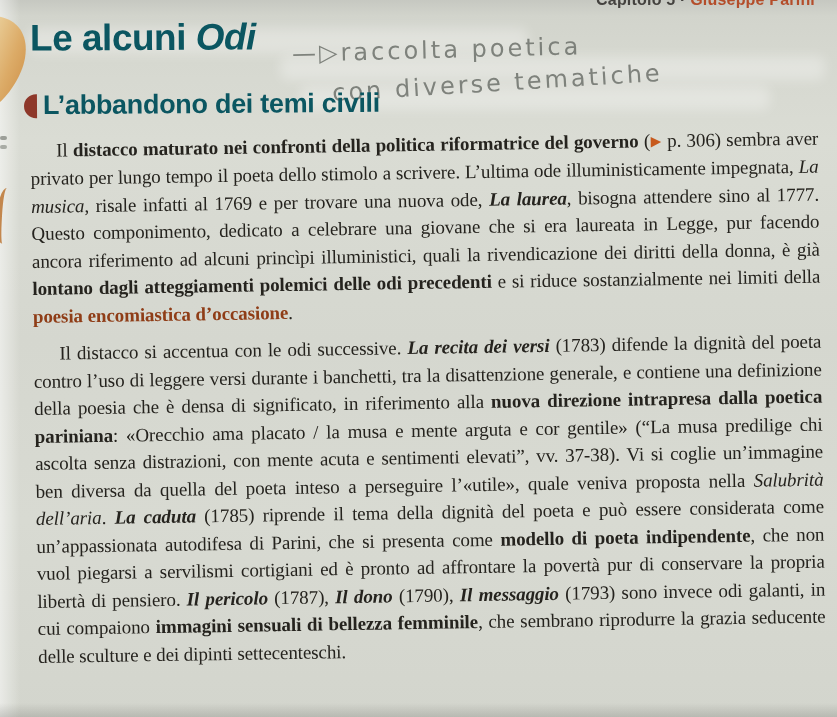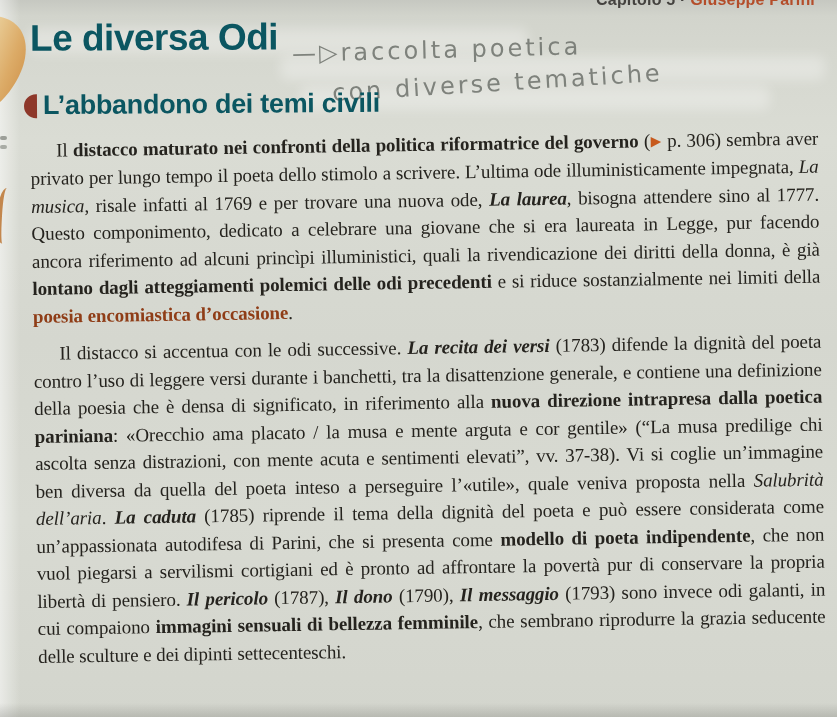--- a/index.html
+++ b/index.html
@@ -46,21 +46,21 @@
   }
 
   .doc-title{
     position:absolute;left:30px;top:17px;
     font-family:"Liberation Sans", sans-serif;
     font-weight:bold;font-size:37px;letter-spacing:-0.5px;
     color:var(--teal);
     transform:rotate(-0.3deg);
     white-space:nowrap;
   }
-  .doc-title .em{}
+  .doc-title .em{font-style:italic;}
 
   .hand{
     position:absolute;
     font-family:"DejaVu Sans", sans-serif;
     color:var(--pencil);
     font-size:24px;letter-spacing:3px;
     white-space:nowrap;
     opacity:0.85;
   }
   .hand-1{left:292px;top:36px;transform:rotate(-1.5deg);}
@@ -122,21 +122,21 @@
           <stop offset="1" stop-color="#cd8f47"></stop>
         </linearGradient>
       </defs>
       <path d="M4,0 C26,2 38,18 34,42 C31,60 18,78 9,86 C4,64 -2,26 4,0 Z" fill="url(#leafg)"></path>
     </svg>
   </div>
   <div class="margin-dash"></div>
   <div class="margin-stroke"></div>
 
   <div class="doc-title">
-    <span>Le diversa </span><span class="em">Odi</span>
+    <span>Le alcuni </span><span class="em">Odi</span>
   </div>
 
   <div class="hand hand-1">
     <span>—▷</span><span>raccolta poetica</span>
   </div>
   <div class="hand hand-2">con diverse tematiche</div>
 
   <div class="section-row">
     <div class="section-bullet"></div>
     <div class="section-heading">L’abbandono dei temi civili</div>

